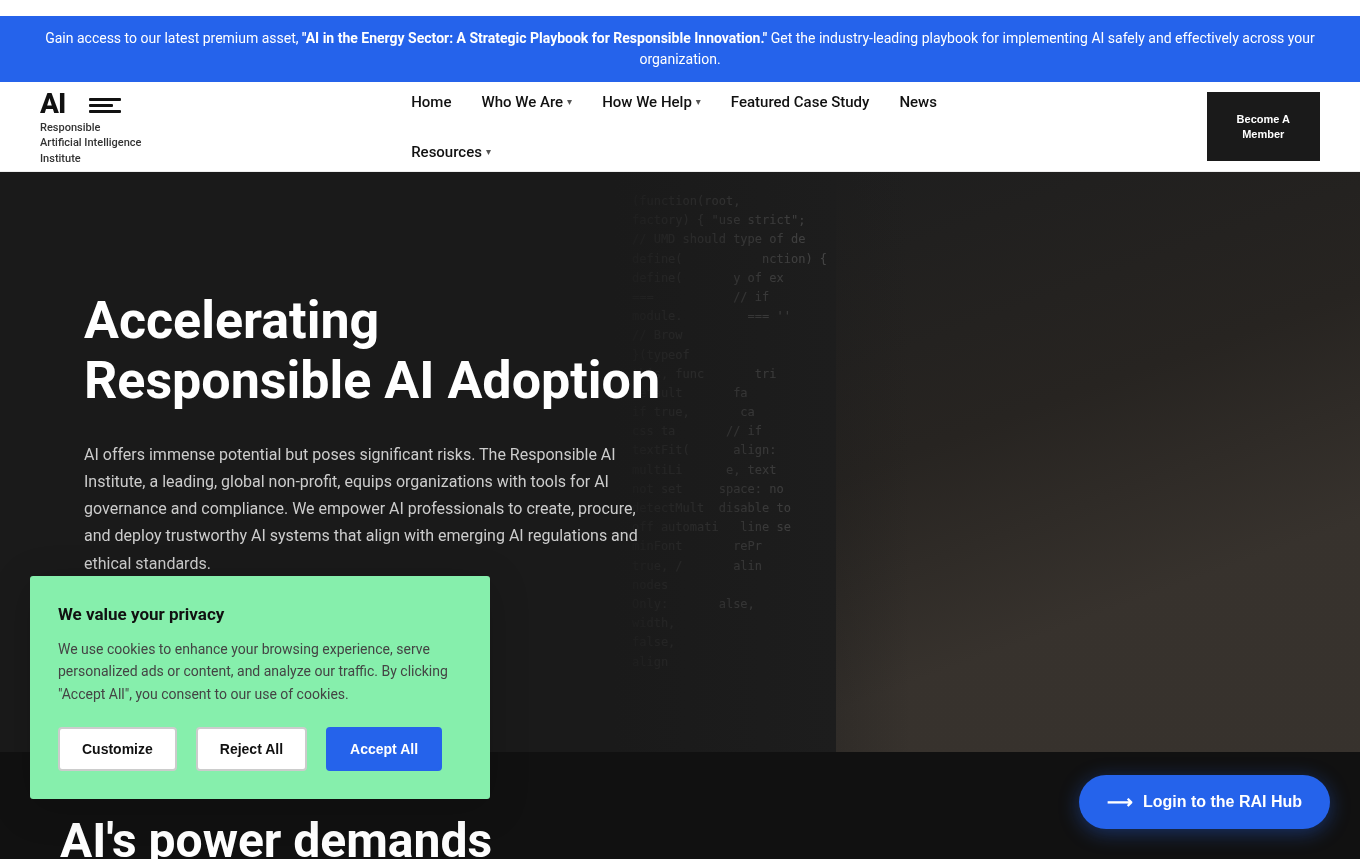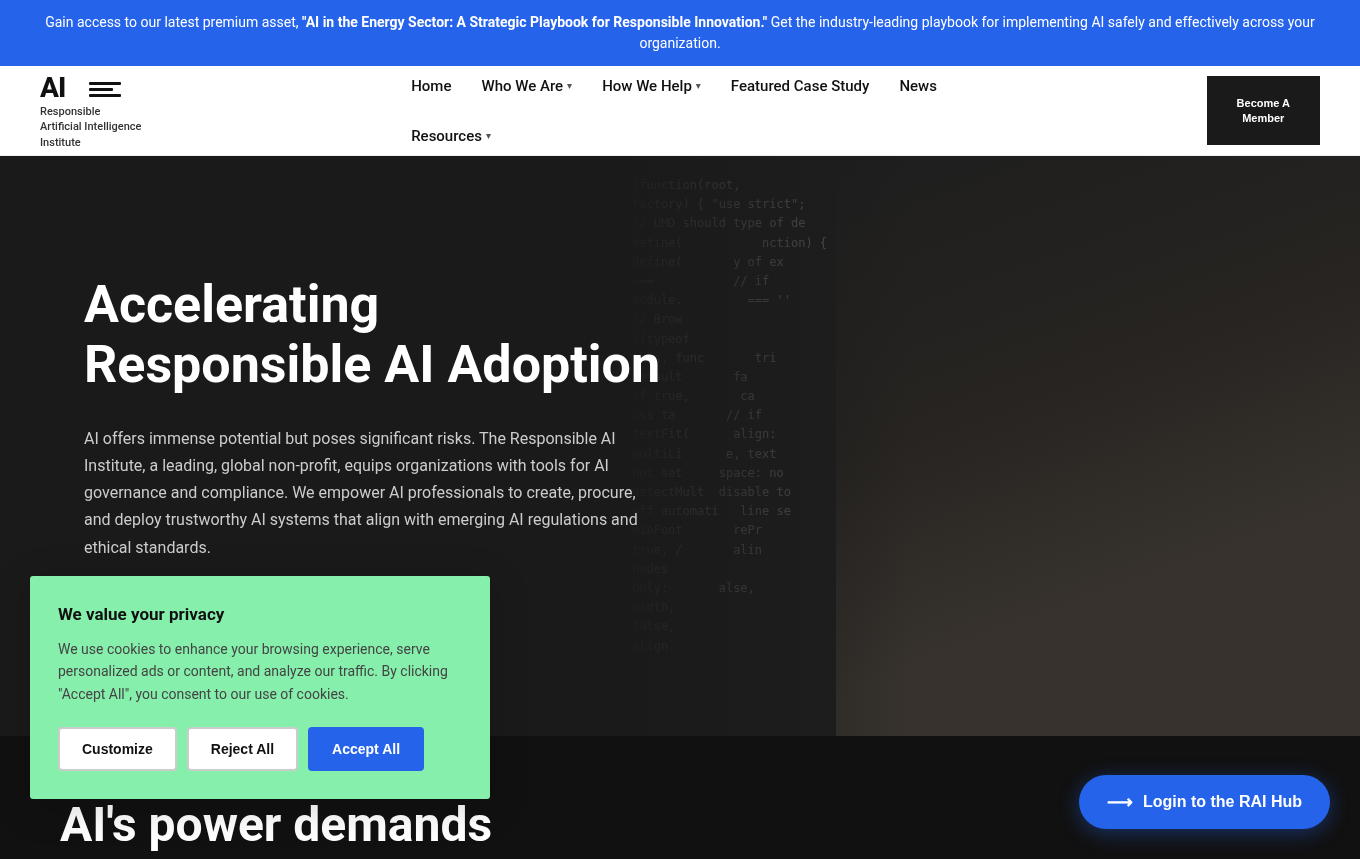--- a/index.html
+++ b/index.html
@@ -6,20 +6,21 @@
     body { font-family: -apple-system, BlinkMacSystemFont, 'Segoe UI', Roboto, sans-serif; overflow-x: hidden; }
 
     
     .top-banner {
       background: #2563eb;
       color: white;
       text-align: center;
       padding: 12px 12px;
       font-size: 14px;
       line-height: 1.5;
+      margin-top: 16px;
     }
 
     
     .navbar {
       background: white;
       display: flex;
       align-items: center;
       justify-content: space-between;
       padding: 0 40px;
       min-height: 90px;
@@ -162,21 +163,21 @@
       color: #111;
     }
     .cookie-desc {
       font-size: 14px;
       line-height: 1.6;
       color: #444;
       margin-bottom: 22px;
     }
     .cookie-buttons {
       display: flex;
-      gap: 10px;
+      gap: 19px;
     }
     .cookie-btn {
       padding: 12px 22px;
       border-radius: 4px;
       font-size: 14px;
       font-weight: 600;
       cursor: pointer;
       border: 2px solid #ccc;
       background: white;
       color: #111;

